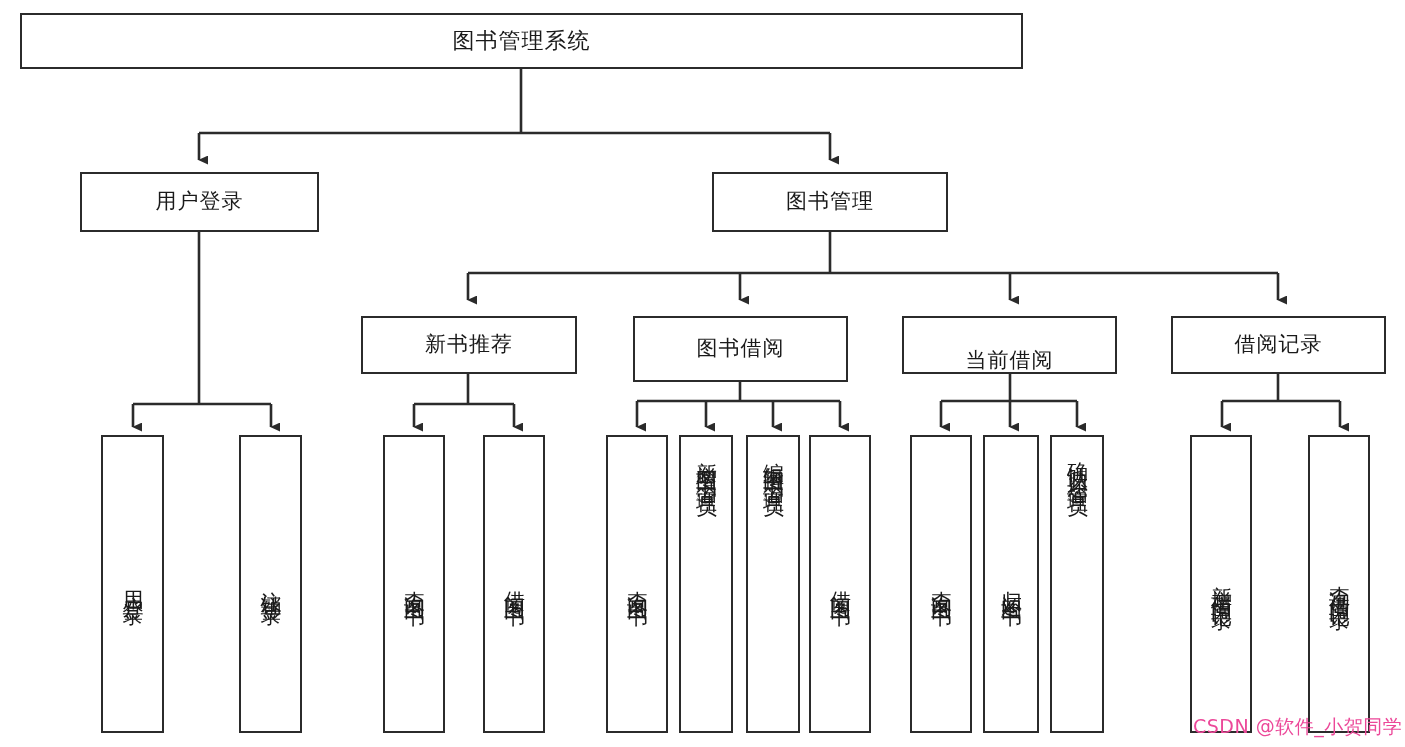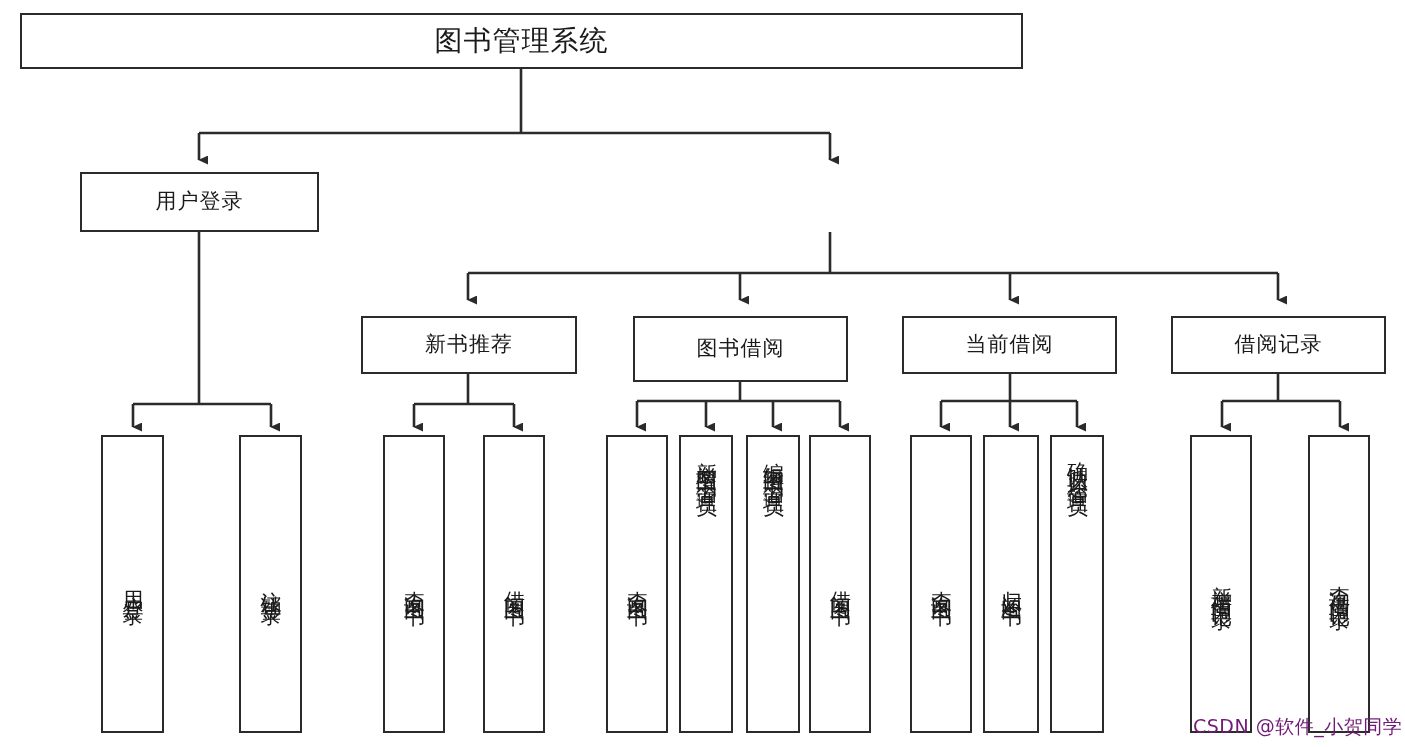--- a/index.html
+++ b/index.html
@@ -35,21 +35,21 @@
     justify-content: center;
     color: #1a1a1a;
     z-index: 2;
   }
   .node.h {
     font-size: 21px;
     letter-spacing: 1px;
     line-height: 1.1;
   }
   .node.root {
-    font-size: 28px;
+    font-size: 22px;
   }
   .node.v {
     font-size: 21px;
     align-items: center;
     justify-content: center;
     padding-top: 0;
   }
   .node.v .vtext {
     writing-mode: vertical-rl;
     text-orientation: upright;
@@ -57,21 +57,21 @@
     line-height: 1.0;
     white-space: nowrap;
     display: block;
   }
   .node.v.tall {
     align-items: flex-start;
     padding-top: 8px;
   }
   .watermark {
     position: absolute;
-    color: #701a75;
+    color: #ec4899;
     font-size: 19px;
     letter-spacing: 0.5px;
     white-space: nowrap;
     z-index: 3;
     font-family: "DejaVu Sans", "Liberation Sans", sans-serif;
   }
 </style>
 </head>
 <body>
 
@@ -127,28 +127,31 @@
     </g>
   </svg>
 
   <div class="node h root" style="left:20px; top:13px; width:1003px; height:56px;">
     <span>图书管理系统</span>
   </div>
 
   <div class="node h" style="left:80px; top:172px; width:239px; height:60px;">
     <span>用户登录</span>
   </div>
+  <div class="node h" style="left:712px; top:172px; width:236px; height:60px;">
+    <span>图书管理</span>
+  </div>
 
   <div class="node h" style="left:361px; top:316px; width:216px; height:58px;text-align:right;">
     <span>新书推荐</span>
   </div>
   <div class="node h" style="left:633px; top:316px; width:215px; height:66px;">
     <span>图书借阅</span>
   </div>
-  <div class="node h" style="left:902px; top:316px; width:215px; height:58px;">
+  <div class="node h" style="left:902px; top:316px; width:215px; height:58px;align-items:flex-end;">
     <span>当前借阅</span>
   </div>
   <div class="node h" style="left:1171px; top:316px; width:215px; height:58px;">
     <span>借阅记录</span>
   </div>
 
   <div class="node v" style="left:101px; top:435px; width:63px; height:298px;">
     <span class="vtext">用户登录</span>
   </div>
   <div class="node v" style="left:239px; top:435px; width:63px; height:298px;">

